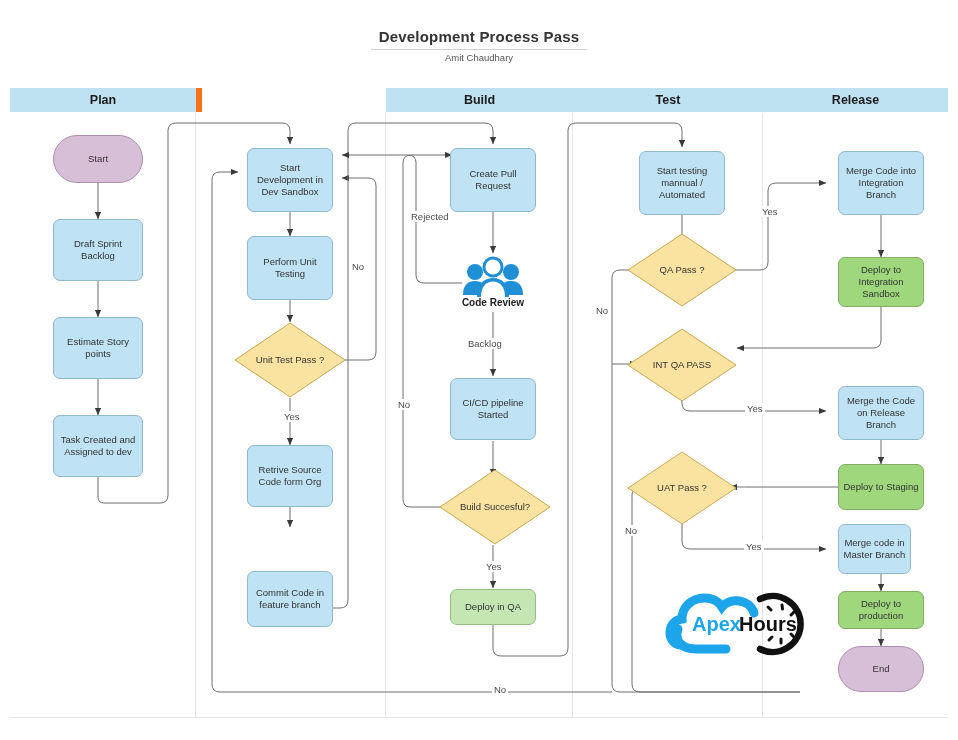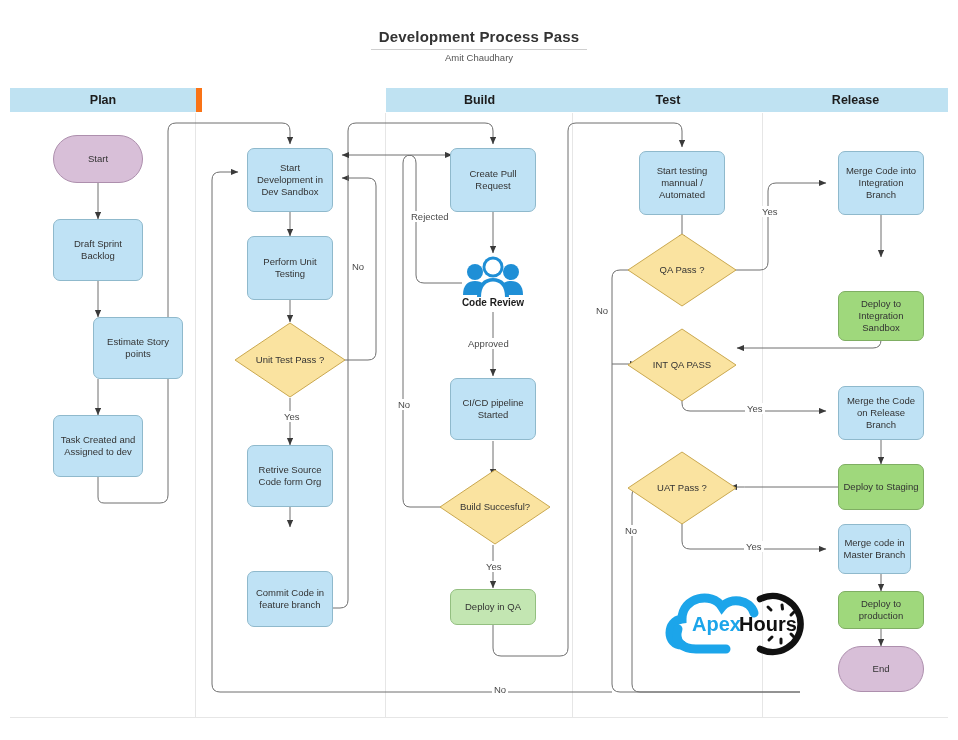--- a/index.html
+++ b/index.html
@@ -165,21 +165,21 @@
 
       <path d="M940,684 Q940,692 932,692 L228,692 Q220,692 220,684 L220,131
                Q220,123 228,123 L236,123" stroke="#6f6f6f" opacity="0"></path>
       <path d="M948,686 L948,686" stroke="#6f6f6f"></path>
       <path d="M612,692 L220,692 Q212,692 212,684 L212,180 Q212,172 220,172 L238,172" stroke="#6f6f6f" marker-end="url(#ah)"></path>
     </g>
   </svg>
 
   <div class="node term" style="left:53px;top:135px;width:90px;height:48px;">Start</div>
   <div class="node blue" style="left:53px;top:219px;width:90px;height:62px;">Draft Sprint Backlog</div>
-  <div class="node blue" style="left:53px;top:317px;width:90px;height:62px;margin-left:40px;">Estimate Story points</div>
+  <div class="node blue" style="left:53px;top:317px;width:90px;height:62px;">Estimate Story points</div>
   <div class="node blue" style="left:53px;top:415px;width:90px;height:62px;">Task Created and Assigned to dev</div>
 
   <div class="node blue" style="left:247px;top:148px;width:86px;height:64px;">Start Development in Dev Sandbox</div>
   <div class="node blue" style="left:247px;top:236px;width:86px;height:64px;">Perform Unit Testing</div>
 
   <div class="diamond" style="left:234px;top:322px;width:112px;height:76px;">
     <svg class="dshape" viewBox="0 0 112 76" preserveAspectRatio="none">
       <polygon points="56,1 111,38 56,75 1,38" fill="#fae3a0" stroke="#caa84f" stroke-width="1"></polygon>
     </svg>
     <span class="dlabel">Unit Test Pass ?</span>
@@ -238,31 +238,31 @@
   </div>
 
   <div class="diamond" style="left:627px;top:451px;width:110px;height:74px;">
     <svg class="dshape" viewBox="0 0 110 74" preserveAspectRatio="none">
       <polygon points="55,1 109,37 55,73 1,37" fill="#fae3a0" stroke="#caa84f" stroke-width="1"></polygon>
     </svg>
     <span class="dlabel">UAT Pass ?</span>
   </div>
 
   <div class="node blue" style="left:838px;top:151px;width:86px;height:64px;">Merge Code into Integration Branch</div>
-  <div class="node green" style="left:838px;top:257px;width:86px;height:50px;margin-top:34px;">Deploy to Integration Sandbox</div>
+  <div class="node green" style="left:838px;top:257px;width:86px;height:50px;">Deploy to Integration Sandbox</div>
   <div class="node blue" style="left:838px;top:386px;width:86px;height:54px;">Merge the Code on Release Branch</div>
   <div class="node green" style="left:838px;top:464px;width:86px;height:46px;">Deploy to Staging</div>
   <div class="node blue" style="left:838px;top:524px;width:73px;height:50px;">Merge code in Master Branch</div>
   <div class="node green" style="left:838px;top:591px;width:86px;height:38px;">Deploy to production</div>
   <div class="node term" style="left:838px;top:646px;width:86px;height:46px;">End</div>
 
   <div class="edge-label" style="left:350px;top:261px;">No</div>
   <div class="edge-label" style="left:282px;top:411px;">Yes</div>
   <div class="edge-label" style="left:409px;top:211px;">Rejected</div>
-  <div class="edge-label" style="left:466px;top:338px;">Approved</div>
+  <div class="edge-label" style="left:466px;top:338px;">Backlog</div>
   <div class="edge-label" style="left:396px;top:399px;">No</div>
   <div class="edge-label" style="left:484px;top:561px;">Yes</div>
   <div class="edge-label" style="left:760px;top:206px;">Yes</div>
   <div class="edge-label" style="left:594px;top:305px;">No</div>
   <div class="edge-label" style="left:745px;top:403px;">Yes</div>
   <div class="edge-label" style="left:623px;top:525px;">No</div>
   <div class="edge-label" style="left:744px;top:541px;">Yes</div>
   <div class="edge-label" style="left:492px;top:684px;">No</div>
 
   <div class="logo" style="left:664px;top:583px;">

